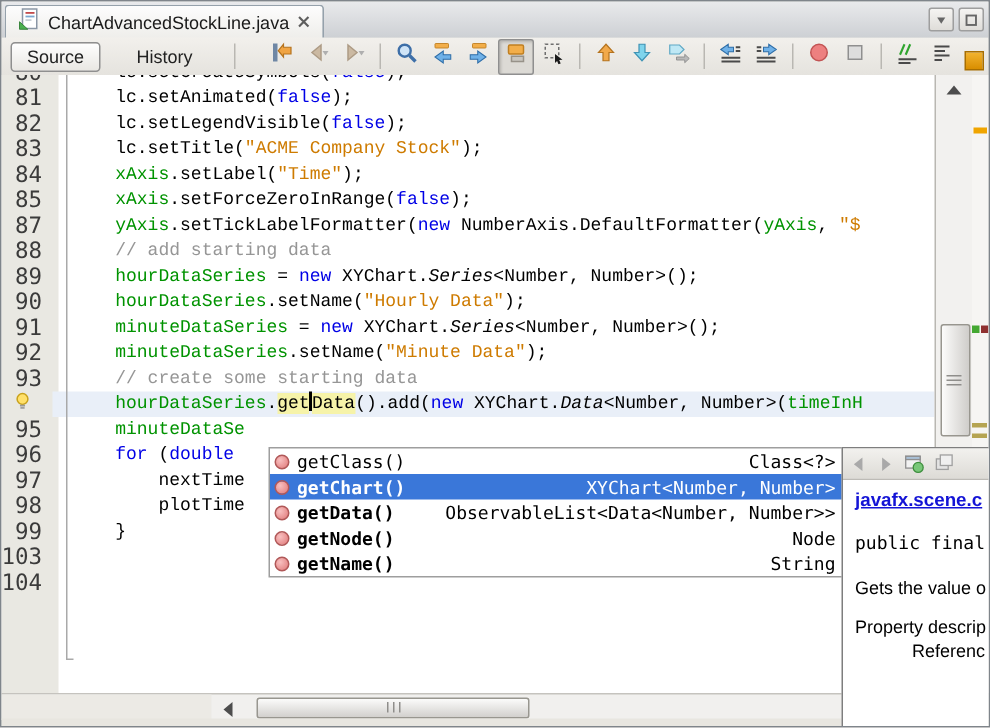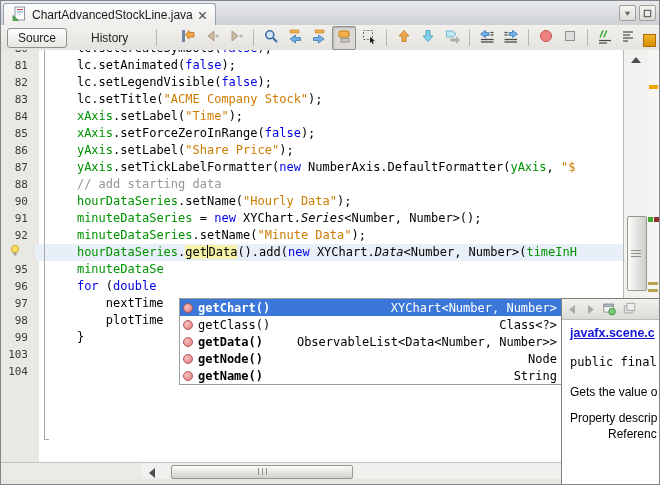--- a/index.html
+++ b/index.html
@@ -28,23 +28,23 @@
   .warn-badge{position:absolute;right:3px;top:9px;width:11px;height:11px;border:1px solid #A86E00;
               background:linear-gradient(#F2B32F,#D98E00);}
   
   .editor{position:absolute;left:0;top:49px;right:0;height:412px;background:#fff;overflow:hidden;}
   .codearea{position:absolute;left:0;top:0;width:622px;bottom:0;overflow:hidden;}
   .gutterbg{position:absolute;left:0;top:0;bottom:0;width:38px;background:#E9E8E2;}
   .rows{position:relative;margin-top:-10px;}
   .row{display:flex;height:17px;line-height:17px;font-family:"DejaVu Sans Mono","Liberation Mono",monospace;
        font-size:12px;white-space:pre;}
   .row .ln{flex:none;width:34px;text-align:right;padding-right:7px;box-sizing:border-box;
-           font-size:11px;color:#3B3B3B;}
+           font-size:15px;color:#3B3B3B;}
   .row .foldsp{flex:none;width:13px;}
-  .row .code{flex:1;white-space:pre;color:#000;}
+  .row .code{flex:1;white-space:pre;color:#000;font-family:Liberation Mono, monospace;}
   .row.cur .code,.row.cur .foldsp{background:#E9EFF8;}
   .k{color:#0000E6;} .s{color:#CE7B00;} .c{color:#969696;} .f{color:#009300;}
   .it{font-style:italic;} .hl{background:#F6F3A9;}
   .caret{display:inline-block;width:1.5px;height:13px;background:#000;vertical-align:-2px;}
   .foldguide{position:absolute;left:43px;top:0;width:1px;height:390px;background:#A9A9A9;}
   .foldfoot{position:absolute;left:43px;top:389px;width:5px;height:1px;background:#A9A9A9;}
   
   .vborder{position:absolute;left:622px;top:0;bottom:0;width:1px;background:#B9B7B2;}
   .vtrack{position:absolute;left:623px;top:0;bottom:0;width:24px;background:#F2F1EF;}
   .vup{position:absolute;left:630px;top:7px;width:0;height:0;border-left:5px solid transparent;
@@ -260,26 +260,27 @@
   <div class="editor">
     <div class="codearea">
       <div class="gutterbg"></div>
       <div class="rows">
           <div class="row"><span class="ln">80</span><span class="foldsp"></span><span class="code"><span class="p">    lc.setCreateSymbols(</span><span class="k">false</span><span class="p">);</span></span></div>
           <div class="row"><span class="ln">81</span><span class="foldsp"></span><span class="code"><span class="p">    lc.setAnimated(</span><span class="k">false</span><span class="p">);</span></span></div>
           <div class="row"><span class="ln">82</span><span class="foldsp"></span><span class="code"><span class="p">    lc.setLegendVisible(</span><span class="k">false</span><span class="p">);</span></span></div>
           <div class="row"><span class="ln">83</span><span class="foldsp"></span><span class="code"><span class="p">    lc.setTitle(</span><span class="s">"ACME Company Stock"</span><span class="p">);</span></span></div>
           <div class="row"><span class="ln">84</span><span class="foldsp"></span><span class="code"><span class="p">    </span><span class="f">xAxis</span><span class="p">.setLabel(</span><span class="s">"Time"</span><span class="p">);</span></span></div>
           <div class="row"><span class="ln">85</span><span class="foldsp"></span><span class="code"><span class="p">    </span><span class="f">xAxis</span><span class="p">.setForceZeroInRange(</span><span class="k">false</span><span class="p">);</span></span></div>
-          <div class="row"><span class="ln">86</span><span class="foldsp"></span><span class="code"><span class="p">    </span><span class="f">yAxis</span><span class="p">.setLabel(</span><span class="s">"Share Price"</span><span class="p">);</span></span></div>
           <div class="row"><span class="ln">87</span><span class="foldsp"></span><span class="code"><span class="p">    </span><span class="f">yAxis</span><span class="p">.setTickLabelFormatter(</span><span class="k">new</span><span class="p"> NumberAxis.DefaultFormatter(</span><span class="f">yAxis</span><span class="p">, </span><span class="s">"$</span></span></div>
           <div class="row"><span class="ln">88</span><span class="foldsp"></span><span class="code"><span class="p">    </span><span class="c">// add starting data</span></span></div>
+          <div class="row"><span class="ln">89</span><span class="foldsp"></span><span class="code"><span class="p">    </span><span class="f">hourDataSeries</span><span class="p"> = </span><span class="k">new</span><span class="p"> XYChart.</span><span class="it">Series</span><span class="p">&lt;Number, Number&gt;();</span></span></div>
           <div class="row"><span class="ln">90</span><span class="foldsp"></span><span class="code"><span class="p">    </span><span class="f">hourDataSeries</span><span class="p">.setName(</span><span class="s">"Hourly Data"</span><span class="p">);</span></span></div>
           <div class="row"><span class="ln">91</span><span class="foldsp"></span><span class="code"><span class="p">    </span><span class="f">minuteDataSeries</span><span class="p"> = </span><span class="k">new</span><span class="p"> XYChart.</span><span class="it">Series</span><span class="p">&lt;Number, Number&gt;();</span></span></div>
           <div class="row"><span class="ln">92</span><span class="foldsp"></span><span class="code"><span class="p">    </span><span class="f">minuteDataSeries</span><span class="p">.setName(</span><span class="s">"Minute Data"</span><span class="p">);</span></span></div>
+          <div class="row"><span class="ln">93</span><span class="foldsp"></span><span class="code"><span class="p">    </span><span class="c">// create some starting data</span></span></div>
           <div class="row cur"><span class="ln" style="text-align: center;"><svg width="12" height="13" viewBox="0 0 12 13">
                 <circle cx="6" cy="5" r="3.6" fill="#FFE06A" stroke="#C9A21C"></circle>
                 <rect x="4.3" y="8.8" width="3.4" height="1.2" fill="#9A9A9A"></rect>
                 <rect x="4.6" y="10.4" width="2.8" height="1.1" fill="#9A9A9A"></rect>
               </svg></span><span class="foldsp"></span><span class="code"><span class="p">    </span><span class="f">hourDataSeries</span><span class="p">.</span><span class="hl">get</span><span class="caret"></span><span class="hl">Data</span><span class="p">().add(</span><span class="k">new</span><span class="p"> XYChart.</span><span class="it">Data</span><span class="p">&lt;Number, Number&gt;(</span><span class="f">timeInH</span></span></div>
           <div class="row"><span class="ln">95</span><span class="foldsp"></span><span class="code"><span class="p">    </span><span class="f">minuteDataSe</span></span></div>
           <div class="row"><span class="ln">96</span><span class="foldsp"></span><span class="code"><span class="p">    </span><span class="k">for</span><span class="p"> (</span><span class="k">double</span><span class="p"> </span></span></div>
           <div class="row"><span class="ln">97</span><span class="foldsp"></span><span class="code"><span class="p">        nextTime</span></span></div>
           <div class="row"><span class="ln">98</span><span class="foldsp"></span><span class="code"><span class="p">        plotTime</span></span></div>
           <div class="row"><span class="ln">99</span><span class="foldsp"></span><span class="code"><span class="p">    }</span></span></div>
@@ -307,29 +308,29 @@
   <div class="hrow">
     <div class="hcorner"></div>
     <div class="hleft"></div>
     <div class="hthumb">
         <i></i>
       </div>
   </div>
   <div class="bstrip"></div>
 
   <div class="popup" id="cc-popup">
+      <div class="prow plain">
+        <span class="micon"></span>
+        <span class="pname">getClass()</span>
+        <span class="ptype">Class&lt;?&gt;</span>
+      </div>
       <div class="prow sel">
         <span class="micon"></span>
         <span class="pname">getChart()</span>
         <span class="ptype">XYChart&lt;Number, Number&gt;</span>
-      </div>
-      <div class="prow plain">
-        <span class="micon"></span>
-        <span class="pname">getClass()</span>
-        <span class="ptype">Class&lt;?&gt;</span>
       </div>
       <div class="prow">
         <span class="micon"></span>
         <span class="pname">getData()</span>
         <span class="ptype">ObservableList&lt;Data&lt;Number, Number&gt;&gt;</span>
       </div>
       <div class="prow">
         <span class="micon"></span>
         <span class="pname">getNode()</span>
         <span class="ptype">Node</span>

